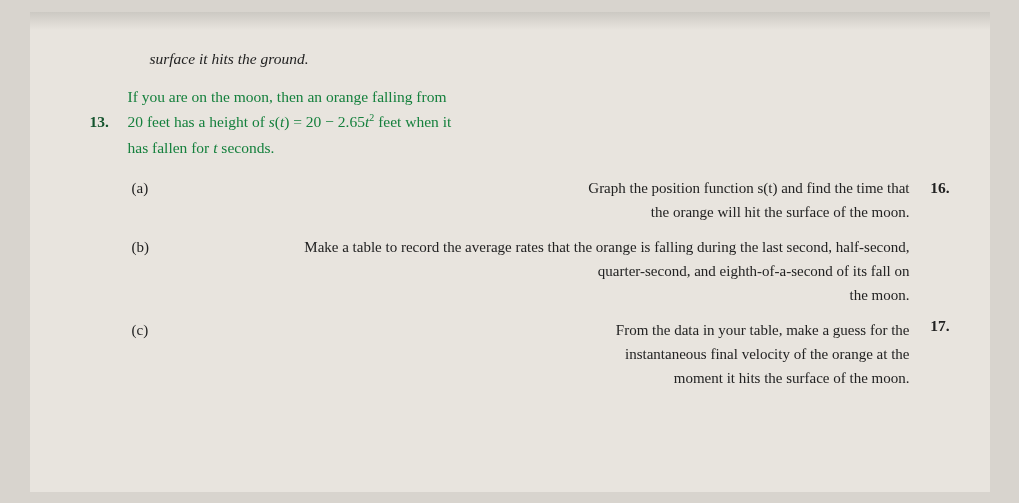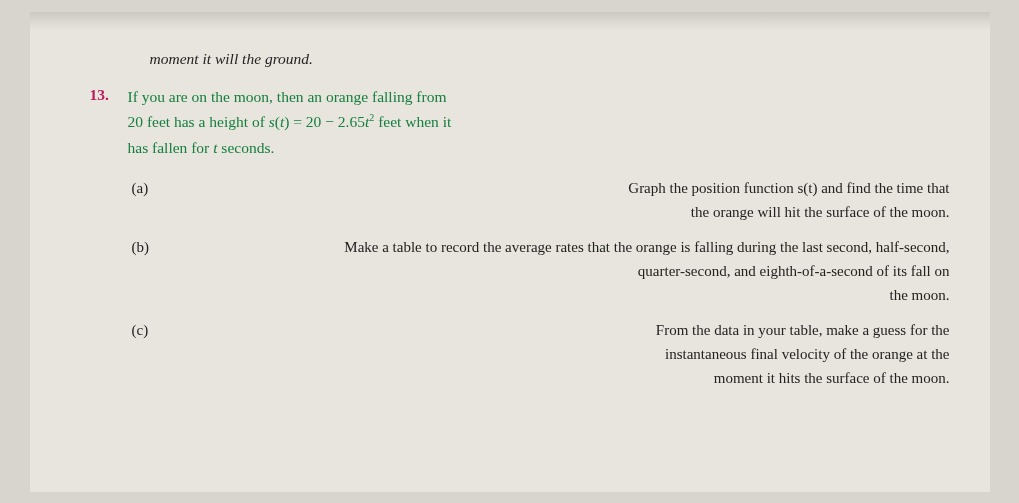--- a/index.html
+++ b/index.html
@@ -54,24 +54,25 @@
 
     .problem-row {
       display: flex;
       flex-direction: row;
       align-items: flex-start;
       width: 100%;
     }
 
     .problem-number {
       font-size: 15.5px;
-      color: #be185d;
+      color: #14532d;
       font-weight: bold;
       min-width: 38px;
       padding-top: 2px;
+      margin-top: 27px;
     }
 
     .problem-body {
       flex: 1;
       display: flex;
       flex-direction: column;
     }
 
     .problem-intro {
       font-size: 15.5px;
@@ -131,21 +132,21 @@
     }
   </style>
 </head>
 <body>
 
 <div class="page-container">
   <div class="top-fade"></div>
 
   <div class="content-area">
 
-    <div class="top-text">moment it will the ground.</div>
+    <div class="top-text">surface it hits the ground.</div>
 
     <div class="problem-row">
       <div class="problem-number">13.</div>
 
       <div class="problem-body">
         <div class="problem-intro">
           If you are on the moon, then an orange falling from<br>
           20 feet has a height of <span class="math">s</span>(<span class="math">t</span>) = 20 − 2.65<span class="math">t</span><sup>2</sup> feet when it<br>
           has fallen for <span class="math">t</span> seconds.
         </div>
@@ -174,17 +175,24 @@
             <span class="sub-text">
               From the data in your table, make a guess for the<br>
               instantaneous final velocity of the orange at the<br>
               moment it hits the surface of the moon.
             </span>
           </div>
 
         </div>
       </div>
 
+      <div class="side-numbers">
+        <div style="height: 95px;"></div>
+        <div class="side-number">16.</div>
+        <div style="height: 120px;"></div>
+        <div class="side-number">17.</div>
+        <div style="height: 40px;"></div>
+      </div>
 
     </div>
 
   </div>
 </div>
 
 </body></html>

